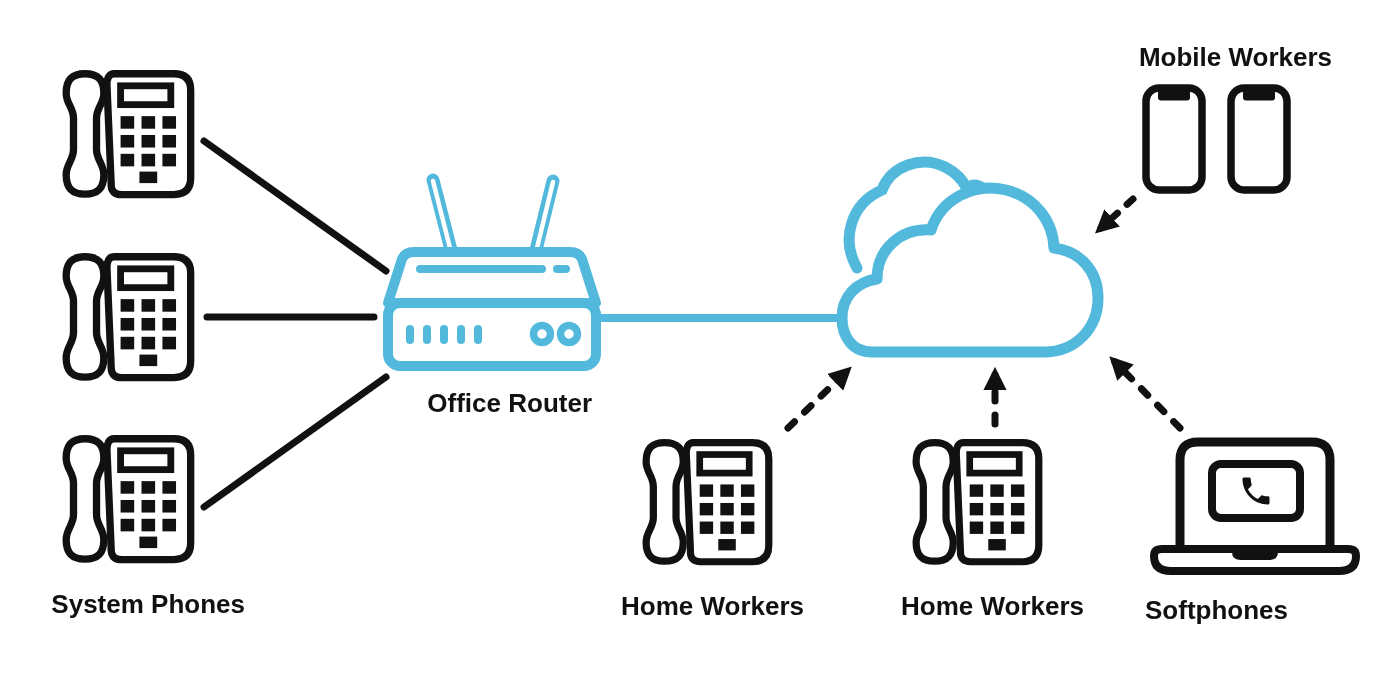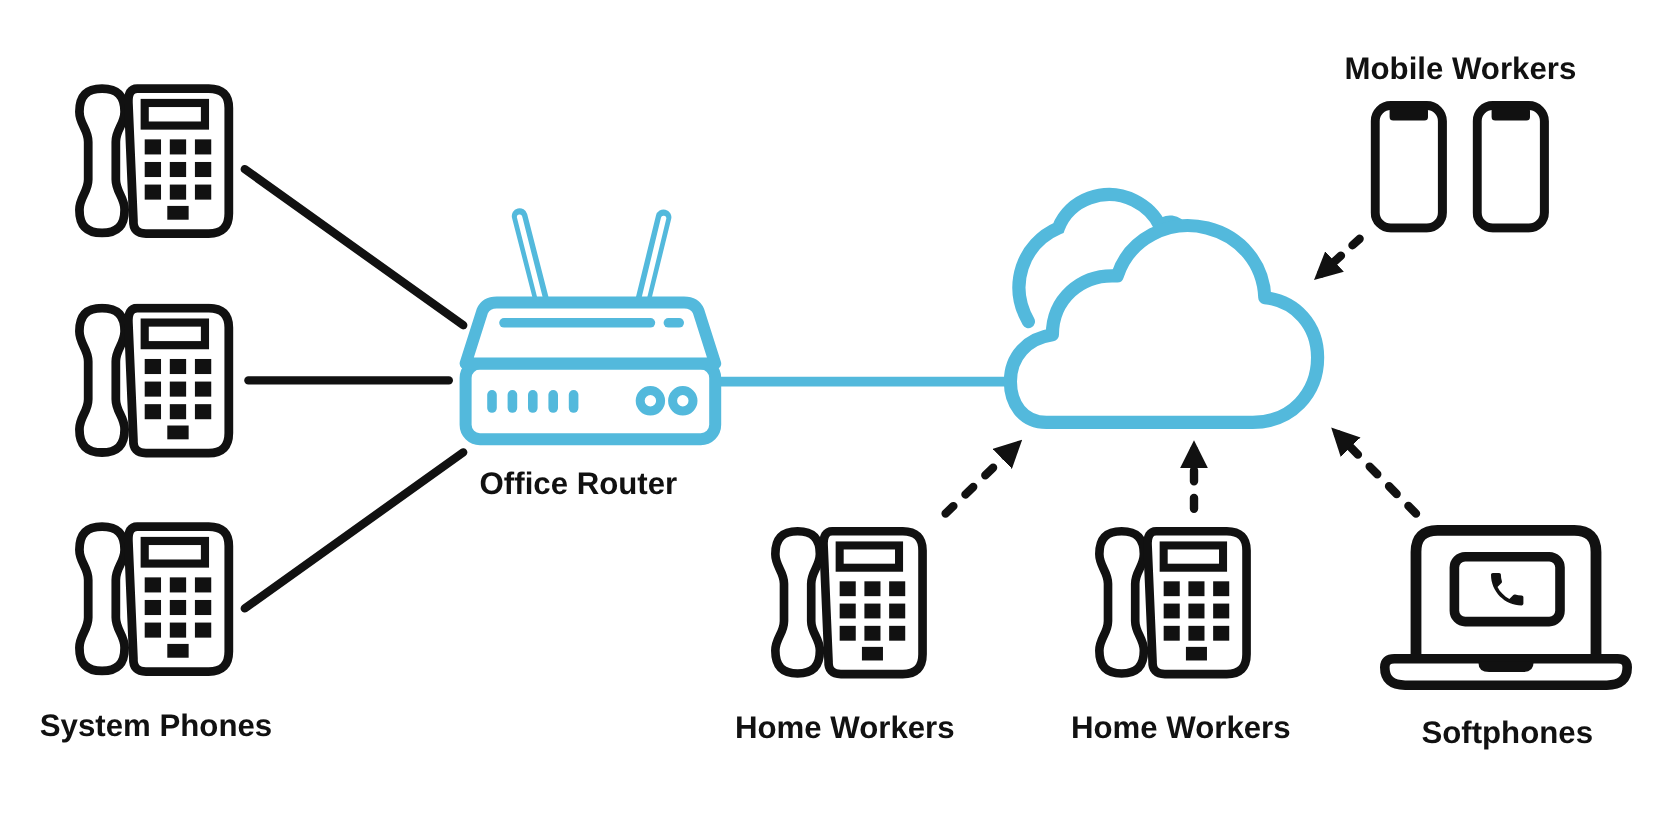--- a/index.html
+++ b/index.html
@@ -17,30 +17,30 @@
   }
   .canvas svg{position:absolute;left:0;top:0;}
   .accent-stroke{stroke:var(--accent);}
   .ink-stroke{stroke:var(--ink);}
   .ink-fill{fill:var(--ink);}
   .lbl{
     position:absolute;
     font-weight:bold;
     font-size:26px;
     color:var(--ink);
-    text-align:center;
+    text-align:right;
     white-space:nowrap;
   }
   .lbl-office-phones{left:15px;top:589px;width:230px;}
-  .lbl-office-router{left:382px;top:388px;width:200px;}
+  .lbl-office-router{left:392px;top:388px;width:200px;}
   .lbl-phone-system{left:858px;top:307px;width:230px;font-size:27px;}
   .lbl-mobile-workers{left:1102px;top:42px;width:230px;}
   .lbl-home-workers-1{left:604px;top:591px;width:200px;}
   .lbl-home-workers-2{left:884px;top:591px;width:200px;}
-  .lbl-softphones{left:1156px;top:595px;width:200px;}
+  .lbl-softphones{left:1088px;top:595px;width:200px;}
 </style>
 </head>
 <body>
 
 <div class="canvas">
 
   <svg width="1400" height="700" viewBox="0 0 1400 700">
     <defs>
       <marker id="arrow" viewBox="0 0 10 10" refX="6.5" refY="5" markerWidth="3.3" markerHeight="3.3" orient="auto-start-reverse">
         <path d="M0 0 L10 5 L0 10 Z" fill="#111111"></path>

